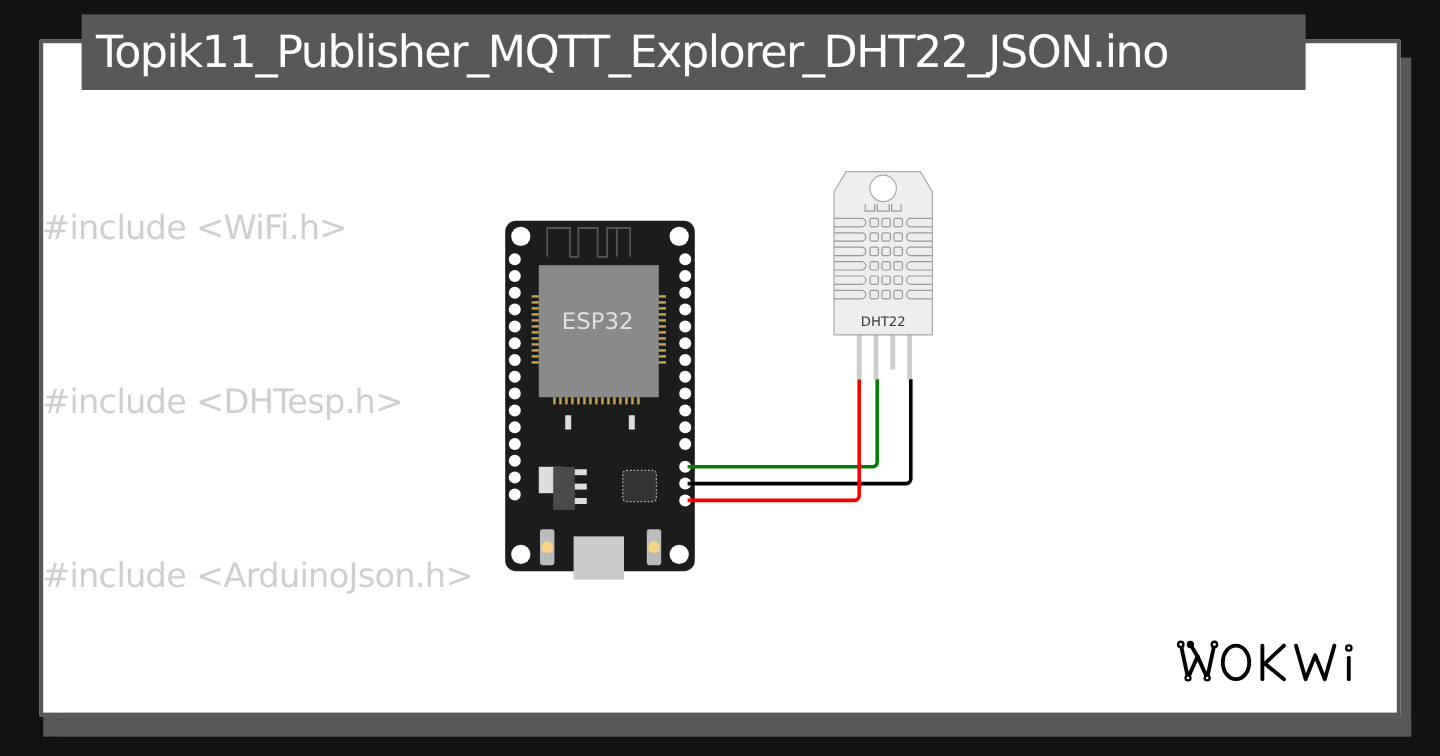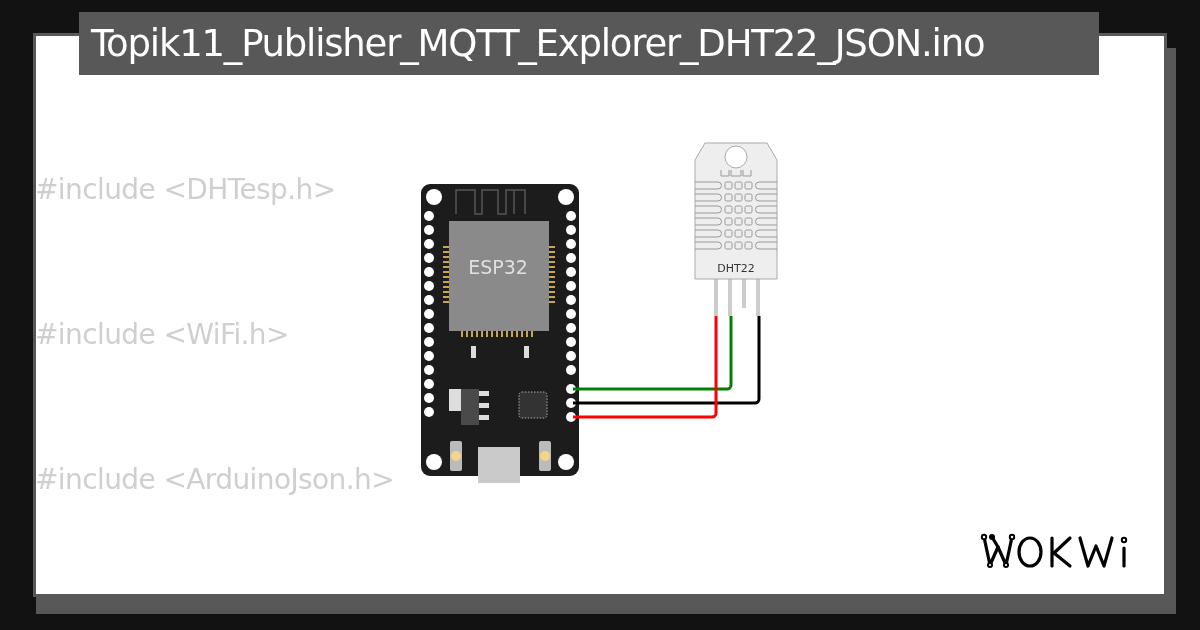--- a/index.html
+++ b/index.html
@@ -1,35 +1,35 @@
 <!DOCTYPE html>
 <html><head>
 <meta charset="utf-8">
 <style>
   html,body{margin:0;padding:0;}
   body{width:1200px;height:630px;background:#121212;position:relative;overflow:hidden;font-family:"DejaVu Sans",sans-serif;}
   .shadow{position:absolute;left:48px;top:48px;width:1128px;height:566px;background:#585858;}
   .card{position:absolute;left:33px;top:33px;width:1134px;height:564px;background:#ffffff;border:3px solid #585858;box-sizing:border-box;overflow:hidden;}
-  .title-bar{position:absolute;left:68px;top:12px;height:63px;width:1020px;background:#585858;color:#ffffff;font-family:"DejaVu Sans",sans-serif;font-size:37px;line-height:63px;padding-left:12px;box-sizing:border-box;white-space:nowrap;letter-spacing:-1.2px;margin-left:11px;}
+  .title-bar{position:absolute;left:68px;top:12px;height:63px;width:1020px;background:#585858;color:#ffffff;font-family:"DejaVu Sans",sans-serif;font-size:37px;line-height:63px;padding-left:12px;box-sizing:border-box;white-space:nowrap;letter-spacing:-1.2px;}
   .code{position:absolute;left:35px;top:70px;color:#cfcfcf;font-family:"DejaVu Sans",sans-serif;font-size:28px;line-height:48.2px;white-space:pre;letter-spacing:-0.6px;}
   .code div{height:48.2px;}
   .diagram{position:absolute;left:0;top:0;width:1200px;height:630px;}
   .logo{position:absolute;left:978px;top:527px;width:172px;height:50px;}
 </style>
 </head>
 <body>
 
 <div class="shadow"></div>
 <div class="card"></div>
 
 <div class="title-bar">Topik11_Publisher_MQTT_Explorer_DHT22_JSON.ino</div>
 
 <div class="code">
+  <div>#include &lt;WiFi.h&gt;</div>
   <div>#include &lt;DHTesp.h&gt;</div>
-  <div>#include &lt;WiFi.h&gt;</div>
   <div>#include &lt;ArduinoJson.h&gt;</div>
   
   
   
   
   
   
   
 </div>
 

